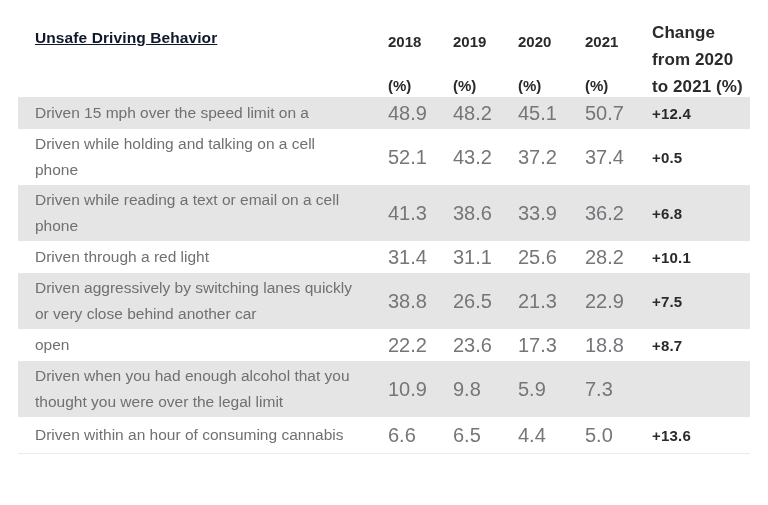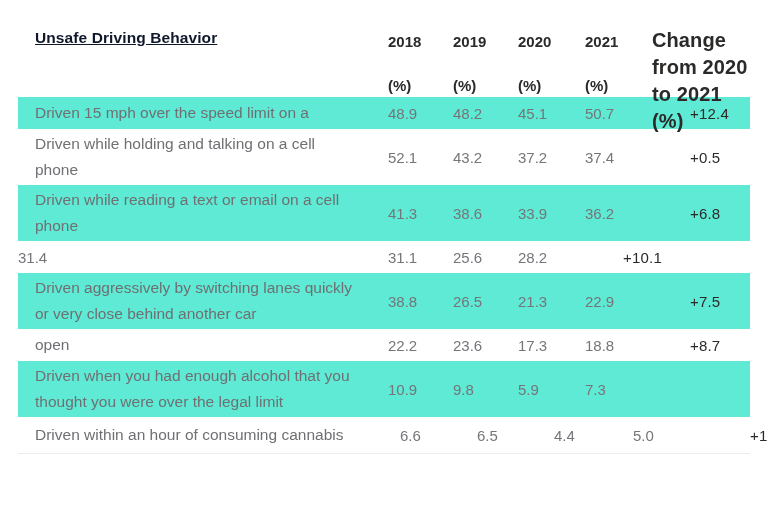--- a/index.html
+++ b/index.html
@@ -53,52 +53,51 @@
   }
   .year-head .unit {
     margin-top: 26px;
     font-size: 15px;
     font-weight: 700;
     color: #2b2a29;
     line-height: 18px;
   }
   .change-head {
     align-self: start;
-    margin-top: 27px;
-    font-size: 20px;
+    margin-top: 19px;
+    font-size: 17px;
     font-weight: 700;
     color: #2b2a29;
     line-height: 27px;
     letter-spacing: 0.1px;
   }
   
   .row {
     align-items: center;
     min-height: 32px;
   }
   .row.striped {
-    background: #5eead4;
+    background: #e5e5e5;
   }
   .behavior-cell {
     padding: 2px 0 2px 17px;
     font-size: 15.5px;
     color: #6f7073;
     line-height: 26px;
   }
   .behavior-cell span { display: block; }
   .value-cell {
-    font-size: 15px;
+    font-size: 20px;
     color: #75767a;
   }
   .change-cell {
     font-size: 15px;
-    font-weight: 400;
+    font-weight: 700;
     color: #2b2a29;
     letter-spacing: 0.2px;
-    margin-left: 38px;
   }
 </style>
 </head>
 <body>
 
 <div class="page">
   <div class="table">
 
     <div class="grid header-row">
       <div class="behavior-head">Unsafe Driving Behavior</div>
@@ -154,20 +153,24 @@
         <span>phone</span>
       </div>
       <div class="value-cell">41.3</div>
       <div class="value-cell">38.6</div>
       <div class="value-cell">33.9</div>
       <div class="value-cell">36.2</div>
       <div class="change-cell">+6.8</div>
     </div>
 
     <div class="grid row">
+      <div class="behavior-cell">
+        <span>Driven through a red light</span>
+        <span></span>
+      </div>
       <div class="value-cell">31.4</div>
       <div class="value-cell">31.1</div>
       <div class="value-cell">25.6</div>
       <div class="value-cell">28.2</div>
       <div class="change-cell">+10.1</div>
     </div>
 
     <div class="grid row striped">
       <div class="behavior-cell">
         <span>Driven aggressively by switching lanes quickly</span>
@@ -195,21 +198,21 @@
       <div class="behavior-cell">
         <span>Driven when you had enough alcohol that you</span>
         <span>thought you were over the legal limit</span>
       </div>
       <div class="value-cell">10.9</div>
       <div class="value-cell">9.8</div>
       <div class="value-cell">5.9</div>
       <div class="value-cell">7.3</div>
     </div>
 
-    <div class="grid row" style="min-height:36px;gap:12px;">
+    <div class="grid row" style="min-height:36px;">
       <div class="behavior-cell">
         <span>Driven within an hour of consuming cannabis</span>
         <span></span>
       </div>
       <div class="value-cell">6.6</div>
       <div class="value-cell">6.5</div>
       <div class="value-cell">4.4</div>
       <div class="value-cell">5.0</div>
       <div class="change-cell">+13.6</div>
     </div>

